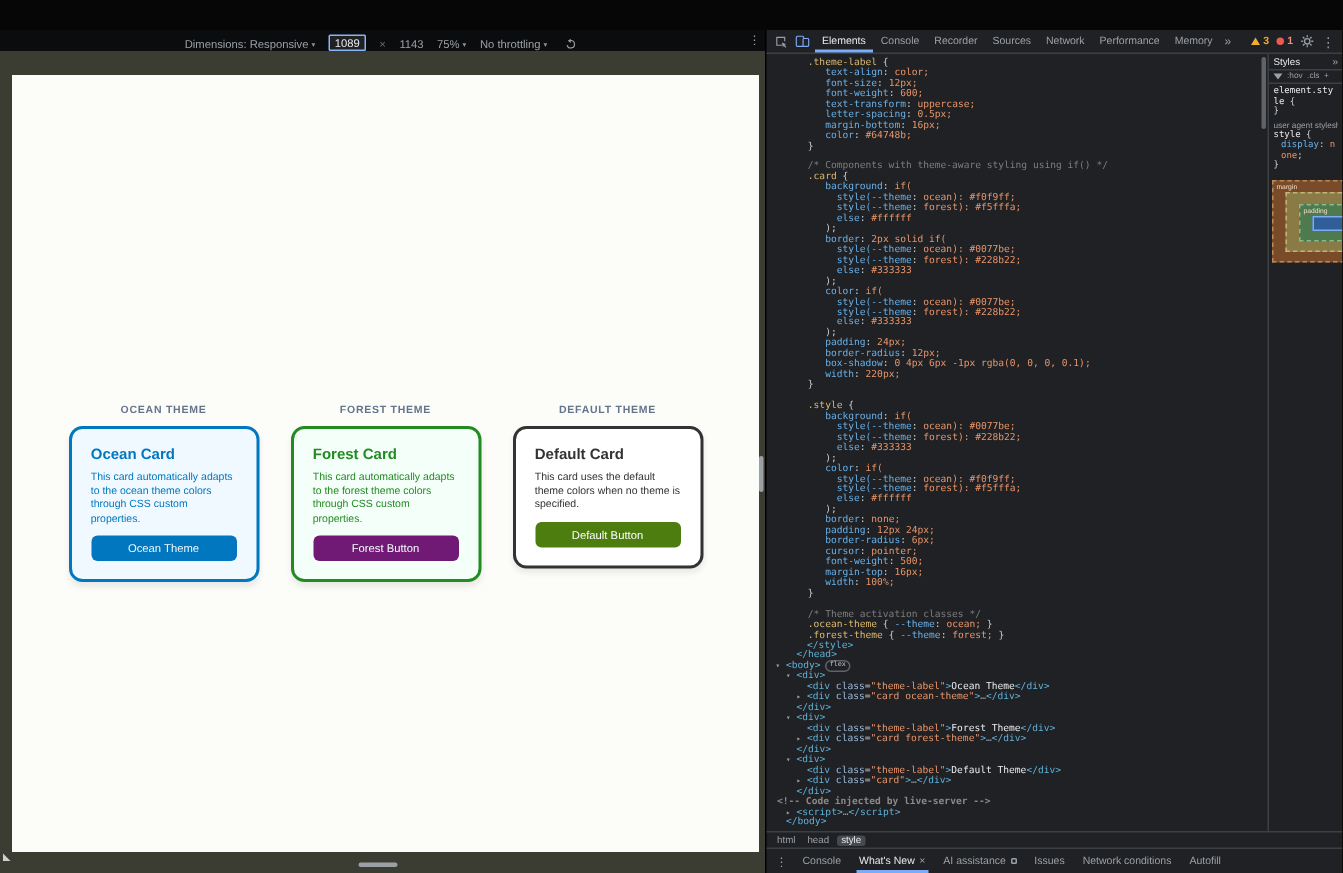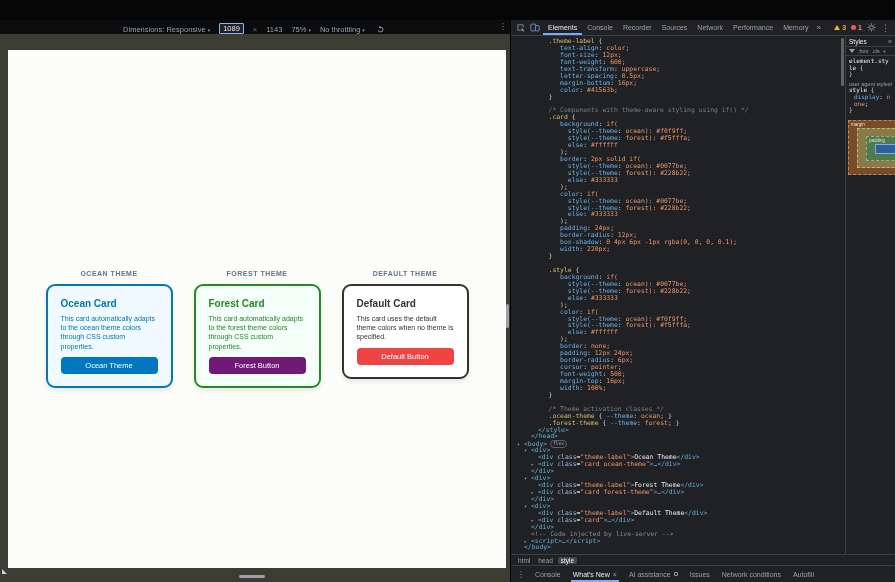--- a/index.html
+++ b/index.html
@@ -41,21 +41,21 @@
   .tb-spacer{flex:1}
   .badge{display:flex;align-items:center;gap:2px;font-size:7px;padding:0 2px}
   .badge.warn{color:#f0b02f}
   .tri{width:0;height:0;border-left:3px solid transparent;border-right:3px solid transparent;border-bottom:5px solid #f0b02f}
   .badge.err{color:#f28b82}
   .errdot{width:5px;height:5px;border-radius:50%;background:#e85d52}
   .kebab{color:#9aa0a6;font-size:9px;padding:0 2px}
   .dt-main{flex:1;display:flex;overflow:hidden}
   .dom-panel{flex:1;position:relative;overflow:hidden;padding-top:2px;min-width:0}
   .code-line{height:6.95px;line-height:6.95px;font-size:6.4px;font-family:"DejaVu Sans Mono",monospace;white-space:pre;color:#c8cbcf}
-  .css-line{padding-left:26px}
+  .css-line{padding-left:16px}
   .tok-sel{color:#dcb96d}
   .tok-prop{color:#68b0e8}
   .tok-val{color:#e8956a}
   .tok-com{color:#7d7d7d}
   .tok-pun{color:#c8cbcf}
   .tok-tag{color:#5fb0d8}
   .tok-attr{color:#9bbbdc}
   .tok-attrval{color:#e8956a}
   .tok-text{color:#e8eaed}
   .tok-domcom{color:#8a8a8a}
@@ -144,21 +144,21 @@
                   <div class="card-title">Forest Card</div>
                   <div class="card-body">This card automatically adapts to the forest theme colors through CSS custom properties.</div>
                   <div class="card-button" style="background: #701a75; color: rgb(245, 255, 250);">Forest Button</div>
                 </div>
               </div>
               <div class="section">
                 <div class="section-label" style="color: rgb(100, 116, 139);">DEFAULT THEME</div>
                 <div class="card" style="border-color: rgb(51, 51, 51); background: rgb(255, 255, 255); color: rgb(51, 51, 51);">
                   <div class="card-title">Default Card</div>
                   <div class="card-body">This card uses the default theme colors when no theme is specified.</div>
-                  <div class="card-button" style="background: #ef4444; color: rgb(255, 255, 255);">Default Button</div>
+                  <div class="card-button" style="background: #4d7c0f; color: rgb(255, 255, 255);">Default Button</div>
                 </div>
               </div>
             </div>
         </div>
         <div class="v-scroll"></div>
         <div class="h-scroll"></div>
         <div class="resize-corner"></div>
       </div>
     </div>
 
@@ -209,21 +209,21 @@
       <div class="dt-main">
         <div class="dom-panel">
           <div id="code-lines">
               <div class="code-line css-line">   <span class="tok-sel">.theme-label</span> <span class="tok-pun">{</span></div>
               <div class="code-line css-line">      <span class="tok-prop">text-align</span><span class="tok-pun">:</span><span class="tok-val"> color;</span></div>
               <div class="code-line css-line">      <span class="tok-prop">font-size</span><span class="tok-pun">:</span><span class="tok-val"> 12px;</span></div>
               <div class="code-line css-line">      <span class="tok-prop">font-weight</span><span class="tok-pun">:</span><span class="tok-val"> 600;</span></div>
               <div class="code-line css-line">      <span class="tok-prop">text-transform</span><span class="tok-pun">:</span><span class="tok-val"> uppercase;</span></div>
               <div class="code-line css-line">      <span class="tok-prop">letter-spacing</span><span class="tok-pun">:</span><span class="tok-val"> 0.5px;</span></div>
               <div class="code-line css-line">      <span class="tok-prop">margin-bottom</span><span class="tok-pun">:</span><span class="tok-val"> 16px;</span></div>
-              <div class="code-line css-line">      <span class="tok-prop">color</span><span class="tok-pun">:</span><span class="tok-val"> #41563b;</span></div>
+              <div class="code-line css-line">      <span class="tok-prop">color</span><span class="tok-pun">:</span><span class="tok-val"> #64748b;</span></div>
               <div class="code-line css-line"><span class="tok-pun">   }</span></div>
               <div class="code-line css-line"></div>
               <div class="code-line css-line"><span class="tok-com">   /* Components with theme-aware styling using if() */</span></div>
               <div class="code-line css-line">   <span class="tok-sel">.card</span> <span class="tok-pun">{</span></div>
               <div class="code-line css-line">      <span class="tok-prop">background</span><span class="tok-pun">:</span><span class="tok-val"> if(</span></div>
               <div class="code-line css-line">        <span class="tok-prop">style(--theme</span><span class="tok-pun">:</span><span class="tok-val"> ocean): #f0f9ff;</span></div>
               <div class="code-line css-line">        <span class="tok-prop">style(--theme</span><span class="tok-pun">:</span><span class="tok-val"> forest): #f5fffa;</span></div>
               <div class="code-line css-line">        <span class="tok-prop">else</span><span class="tok-pun">:</span><span class="tok-val"> #ffffff</span></div>
               <div class="code-line css-line"><span class="tok-pun">      );</span></div>
               <div class="code-line css-line">      <span class="tok-prop">border</span><span class="tok-pun">:</span><span class="tok-val"> 2px solid if(</span></div>
@@ -273,21 +273,21 @@
               <div class="code-line dom-line" style="padding-left: 20px;"><span class="tw">▸</span><span class="tok-tag">&lt;div</span><span class="tok-attr"> class</span><span class="tok-pun">=</span><span class="tok-attrval">"card ocean-theme"</span><span class="tok-tag">&gt;</span><span class="tok-dots">…</span><span class="tok-tag">&lt;/div&gt;</span></div>
               <div class="code-line dom-line" style="padding-left: 13px;"><span class="tw"></span><span class="tok-tag">&lt;/div&gt;</span></div>
               <div class="code-line dom-line" style="padding-left: 13px;"><span class="tw">▾</span><span class="tok-tag">&lt;div&gt;</span></div>
               <div class="code-line dom-line" style="padding-left: 20px;"><span class="tw"></span><span class="tok-tag">&lt;div</span><span class="tok-attr"> class</span><span class="tok-pun">=</span><span class="tok-attrval">"theme-label"</span><span class="tok-tag">&gt;</span><span class="tok-text">Forest Theme</span><span class="tok-tag">&lt;/div&gt;</span></div>
               <div class="code-line dom-line" style="padding-left: 20px;"><span class="tw">▸</span><span class="tok-tag">&lt;div</span><span class="tok-attr"> class</span><span class="tok-pun">=</span><span class="tok-attrval">"card forest-theme"</span><span class="tok-tag">&gt;</span><span class="tok-dots">…</span><span class="tok-tag">&lt;/div&gt;</span></div>
               <div class="code-line dom-line" style="padding-left: 13px;"><span class="tw"></span><span class="tok-tag">&lt;/div&gt;</span></div>
               <div class="code-line dom-line" style="padding-left: 13px;"><span class="tw">▾</span><span class="tok-tag">&lt;div&gt;</span></div>
               <div class="code-line dom-line" style="padding-left: 20px;"><span class="tw"></span><span class="tok-tag">&lt;div</span><span class="tok-attr"> class</span><span class="tok-pun">=</span><span class="tok-attrval">"theme-label"</span><span class="tok-tag">&gt;</span><span class="tok-text">Default Theme</span><span class="tok-tag">&lt;/div&gt;</span></div>
               <div class="code-line dom-line" style="padding-left: 20px;"><span class="tw">▸</span><span class="tok-tag">&lt;div</span><span class="tok-attr"> class</span><span class="tok-pun">=</span><span class="tok-attrval">"card"</span><span class="tok-tag">&gt;</span><span class="tok-dots">…</span><span class="tok-tag">&lt;/div&gt;</span></div>
               <div class="code-line dom-line" style="padding-left: 13px;"><span class="tw"></span><span class="tok-tag">&lt;/div&gt;</span></div>
-              <div class="code-line dom-line" style="padding-left: 13px;"><span class="tw"></span><span class="tok-domcom">&lt;!-- Code injected by live-server --&gt;</span></div>
+              <div class="code-line dom-line" style=" font-weight: bold;"><span class="tw"></span><span class="tok-domcom">&lt;!-- Code injected by live-server --&gt;</span></div>
               <div class="code-line dom-line" style="padding-left: 13px;"><span class="tw">▸</span><span class="tok-tag">&lt;script&gt;</span><span class="tok-dots">…</span><span class="tok-tag">&lt;/script</span><span class="tok-tag">&gt;</span></div>
               <div class="code-line dom-line" style="padding-left: 6px;"><span class="tw"></span><span class="tok-tag">&lt;/body&gt;</span></div>
             </div>
           <div class="panel-scrollbar"></div>
         </div>
 
         <div class="styles-pane">
           <div class="sp-header">
             <span class="sp-tab">Styles</span>
             <span class="sp-more">»</span>

